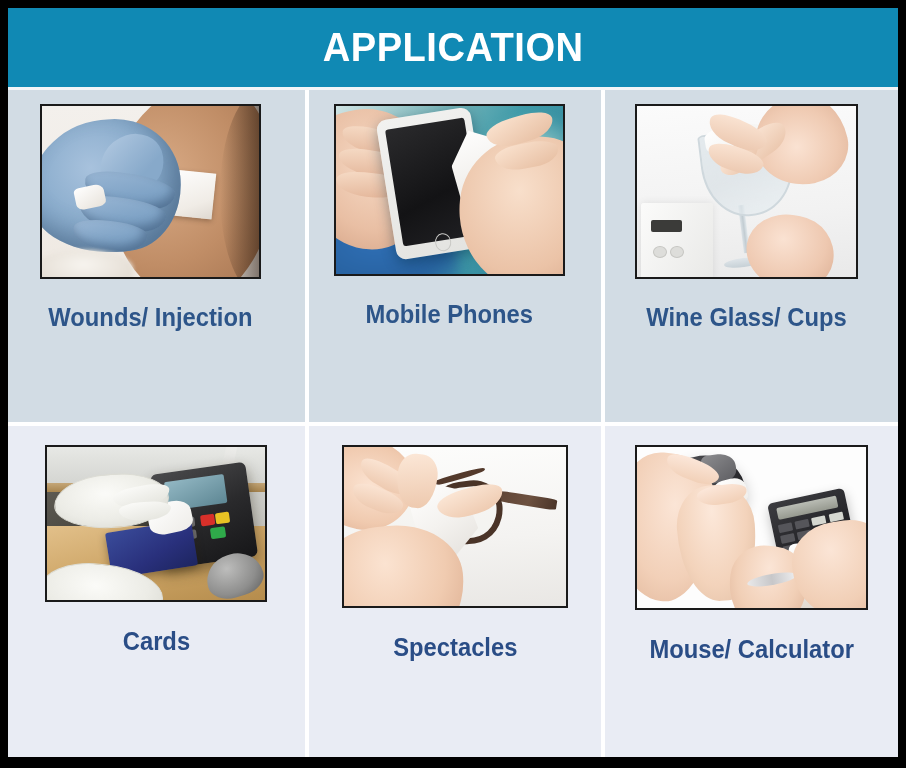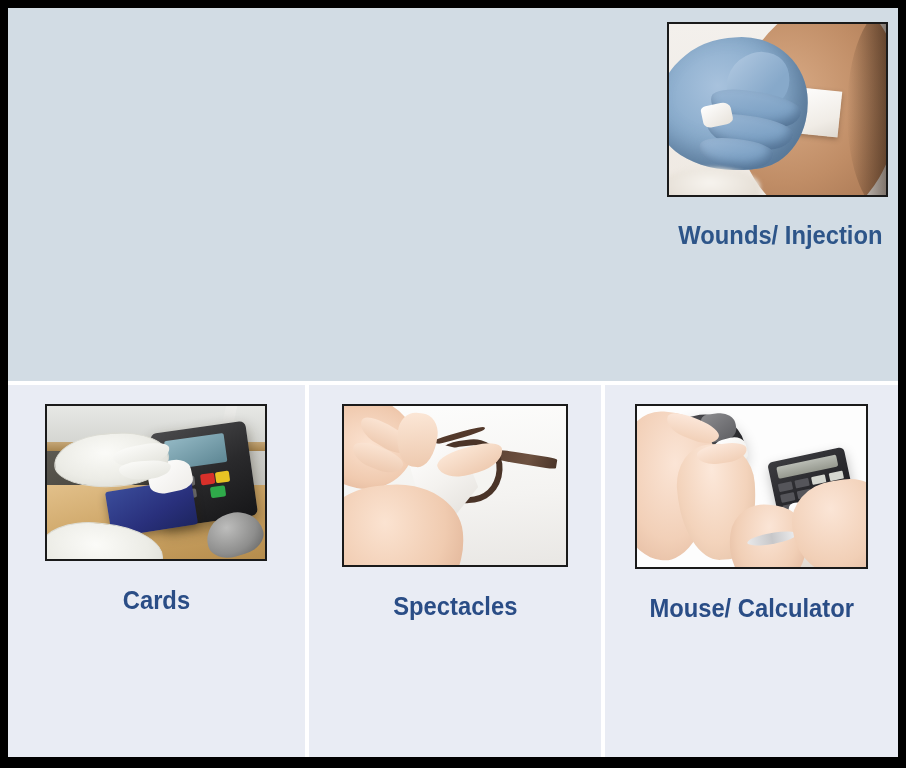--- a/index.html
+++ b/index.html
@@ -74,21 +74,21 @@
     display: flex;
     flex-direction: column;
     align-items: center;
     justify-content: flex-start;
     min-width: 0;
     position: relative;
     box-sizing: border-box;
   }
   .cell + .cell { border-left: 4px solid #ffffff; }
 
-  .row-1 .cell { padding: 14px 10px 0 6px; align-items: flex-end; }
+  .row-1 .cell { padding: 14px 17px 0 6px; }
   .row-2 .cell { padding: 19px 6px 0 6px; }
 
   
   .photo-frame {
     border: 2px solid #1a1a1a;
     background: #ffffff;
     overflow: hidden;
     position: relative;
     box-sizing: border-box;
   }
@@ -474,20 +474,23 @@
     background: linear-gradient(150deg,#ffffff,#efede9);
     border-radius: 28% 36% 30% 34%; transform: rotate(10deg);
   }
 </style>
 </head>
 <body>
 
 <div id="poster">
   <div id="poster-inner">
 
+    <div class="banner">
+      <div class="banner-title">APPLICATION</div>
+    </div>
 
     <div class="grid">
 
       <div class="grid-row row-1">
 
         <div class="cell r1c1">
           <div class="photo-frame">
             <div class="photo">
               <div class="lay inj-bg"></div>
               <div class="lay inj-arm"></div>
@@ -498,21 +501,66 @@
               <div class="lay inj-finger inj-f1"></div>
               <div class="lay inj-finger inj-f2"></div>
               <div class="lay inj-finger inj-f3"></div>
               <div class="lay inj-swab2"></div>
               <div class="lay inj-bot"></div>
             </div>
           </div>
           <div class="caption">Wounds/ Injection</div>
         </div>
 
-
+        <div class="cell r1c2">
+          <div class="photo-frame">
+            <div class="photo">
+              <div class="lay mob-bg"></div>
+              <div class="lay mob-blur1"></div>
+              <div class="lay mob-blur2"></div>
+              <div class="lay mob-hand-l"></div>
+              <div class="lay mob-hand-l-f mob-fl1"></div>
+              <div class="lay mob-hand-l-f mob-fl2"></div>
+              <div class="lay mob-hand-l-f mob-fl3"></div>
+              <div class="lay mob-phone">
+                <div class="lay mob-screen"></div>
+                <div class="lay mob-home"></div>
+              </div>
+              <div class="lay mob-tissue"></div>
+              <div class="lay mob-hand-r"></div>
+              <div class="lay mob-fr mob-fr1"></div>
+              <div class="lay mob-fr mob-fr2"></div>
+            </div>
+          </div>
+          <div class="caption">Mobile Phones</div>
+        </div>
+
+        <div class="cell r1c3">
+          <div class="photo-frame">
+            <div class="photo">
+              <div class="lay win-bg"></div>
+              <div class="lay win-appl">
+                <div class="lay win-appl-screen"></div>
+                <div class="lay win-btn win-b1"></div>
+                <div class="lay win-btn win-b2"></div>
+              </div>
+              <div class="lay win-stem"></div>
+              <div class="lay win-foot"></div>
+              <div class="lay win-glass-bowl"></div>
+              <div class="lay win-cloth"></div>
+              <div class="lay win-hand-top"></div>
+              <div class="lay win-ft win-ft1"></div>
+              <div class="lay win-ft win-ft2"></div>
+              <div class="lay win-hand-bot"></div>
+              <div class="lay win-fb win-fb1"></div>
+              <div class="lay win-fb win-fb2"></div>
+            </div>
+          </div>
+          <div class="caption">Wine Glass/ Cups</div>
+        </div>
       </div>
 
       <div class="grid-row row-2">
 
         <div class="cell r2c2">
           <div class="photo-frame">
             <div class="photo">
               <div class="lay crd-bg"></div>
               <div class="lay crd-wall"></div>
               <div class="lay crd-shelf"></div>

